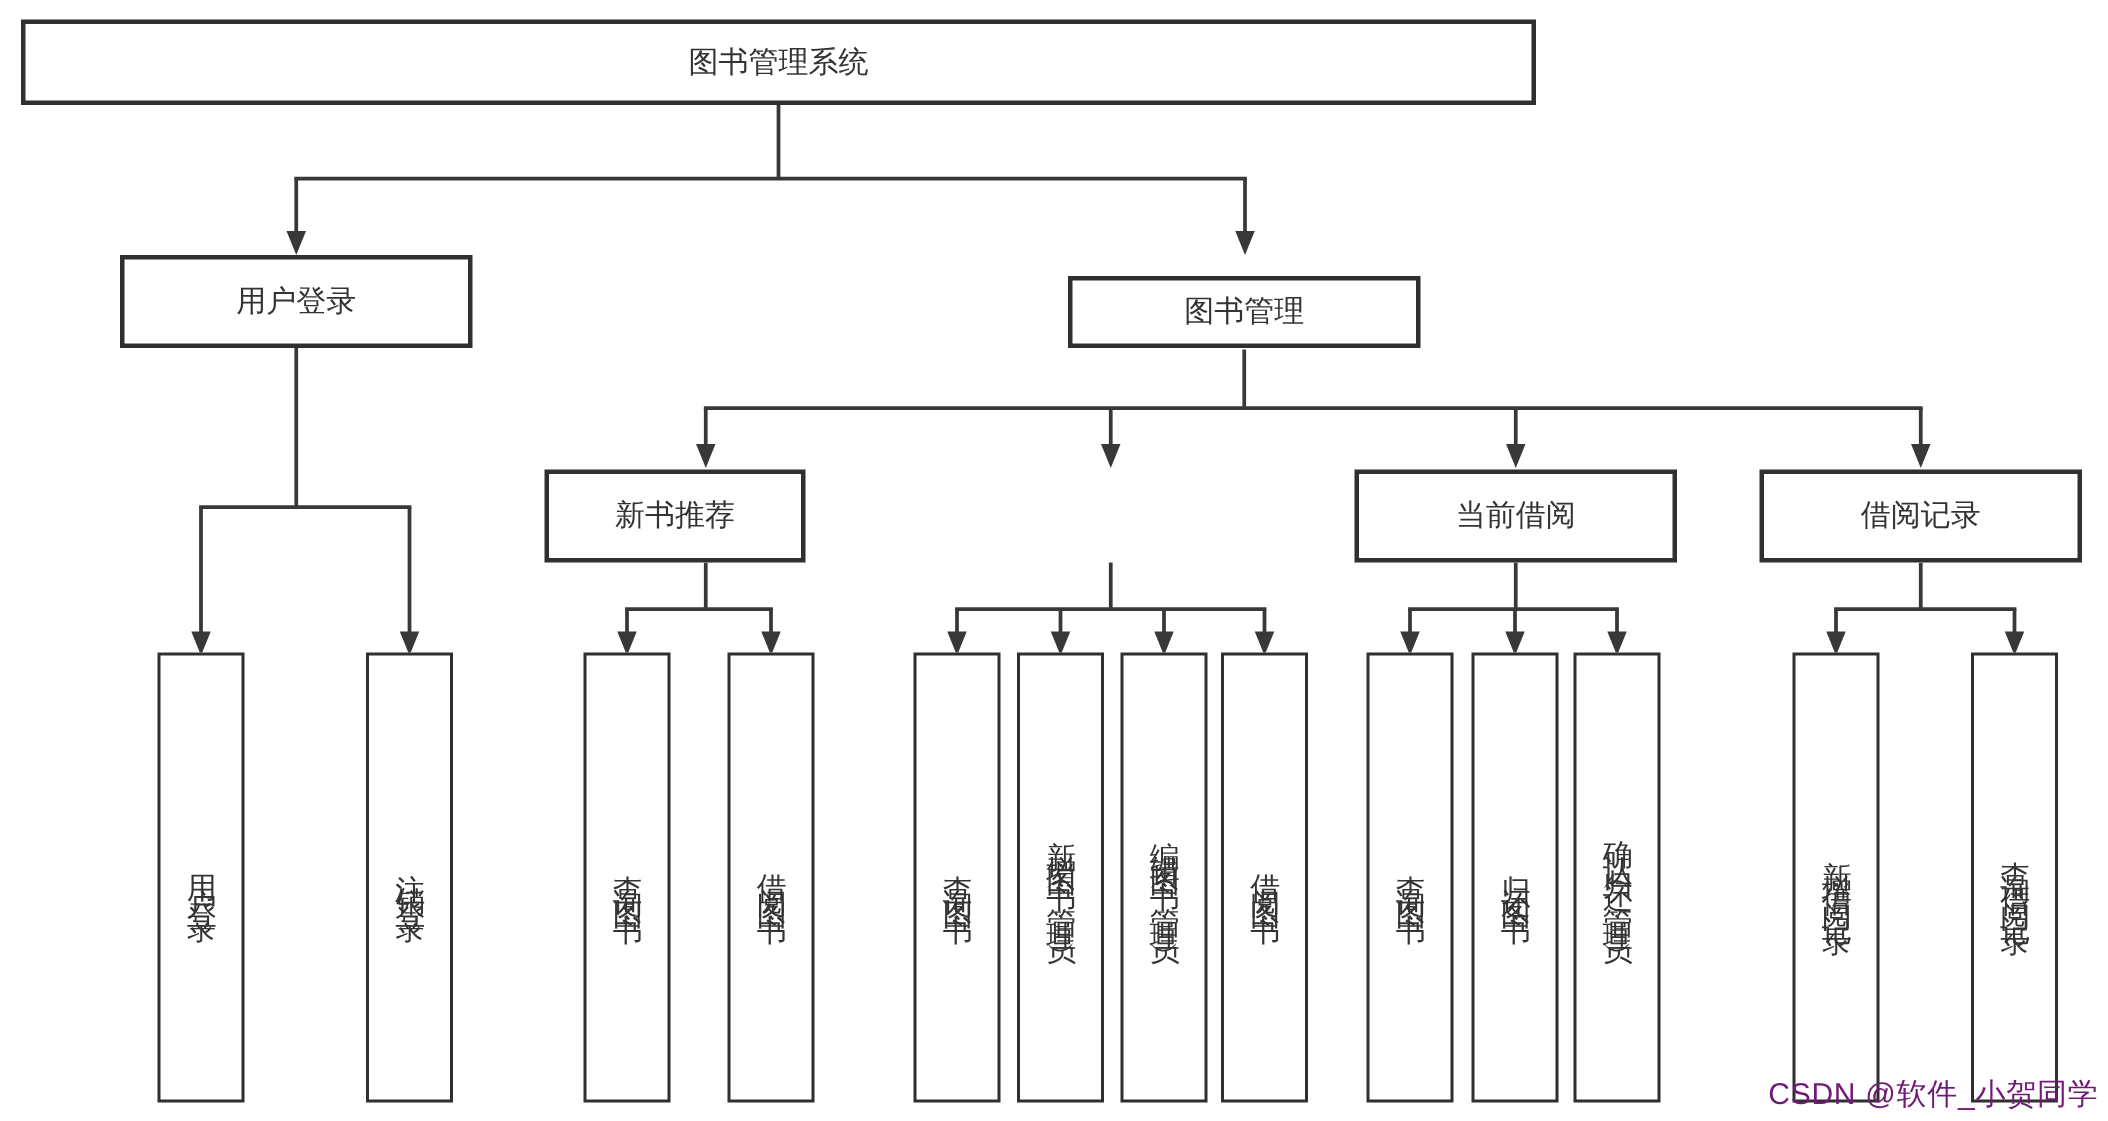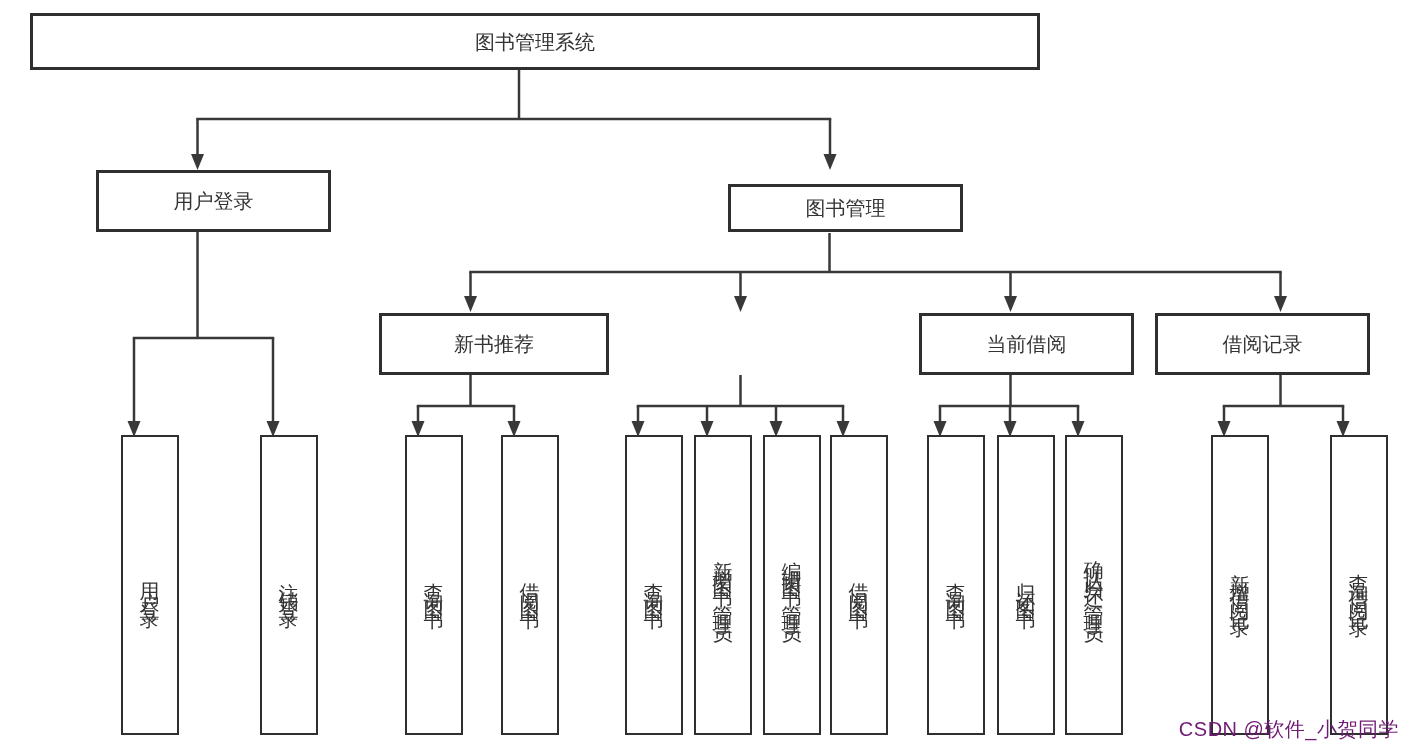--- a/index.html
+++ b/index.html
@@ -35,21 +35,20 @@
     box-sizing: border-box;
     background: #ffffff;
     border: 3px solid #2f2f2f;
     display: flex;
     align-items: center;
     justify-content: center;
     color: #333333;
     font-size: 20px;
     line-height: 1;
     white-space: nowrap;
-    margin-left: 16px;
   }
   .node.v {
     width: 58px;
     height: 300px;
     border-width: 2.5px;
   }
   .node.v span {
     writing-mode: vertical-rl;
     text-orientation: mixed;
     letter-spacing: 9px;
@@ -136,27 +135,27 @@
     <span>图书管理系统</span>
   </div>
 
   <div class="node h" style="left:80px;top:170px;width:235px;height:62px">
     <span>用户登录</span>
   </div>
   <div class="node h" style="left:712px;top:184px;width:235px;height:48px">
     <span>图书管理</span>
   </div>
 
-  <div class="node h" style="left:363px;top:313px;width:230px;height:62px">
+  <div class="node h" style="left:363px;top:313px;width:174px;height:62px">
     <span>新书推荐</span>
   </div>
   <div class="node h" style="left:903px;top:313px;width:215px;height:62px">
     <span>当前借阅</span>
   </div>
-  <div class="node h" style="left:1139px;top:313px;width:215px;height:62px">
+  <div class="node h" style="left:1173px;top:313px;width:215px;height:62px">
     <span>借阅记录</span>
   </div>
 
   <div class="node v" style="left:105px;top:435px">
     <span>用户登录</span>
   </div>
   <div class="node v" style="left:244px;top:435px">
     <span>注销登录</span>
   </div>
 

